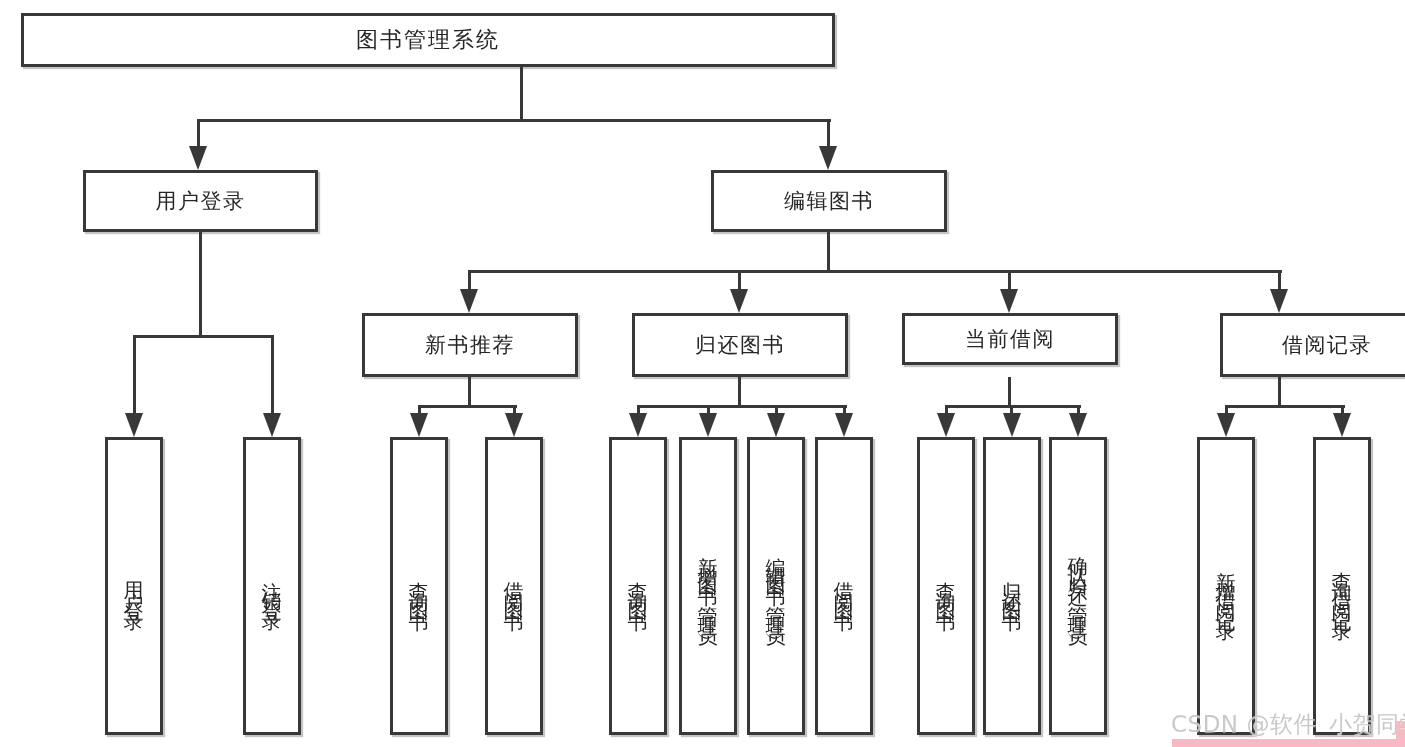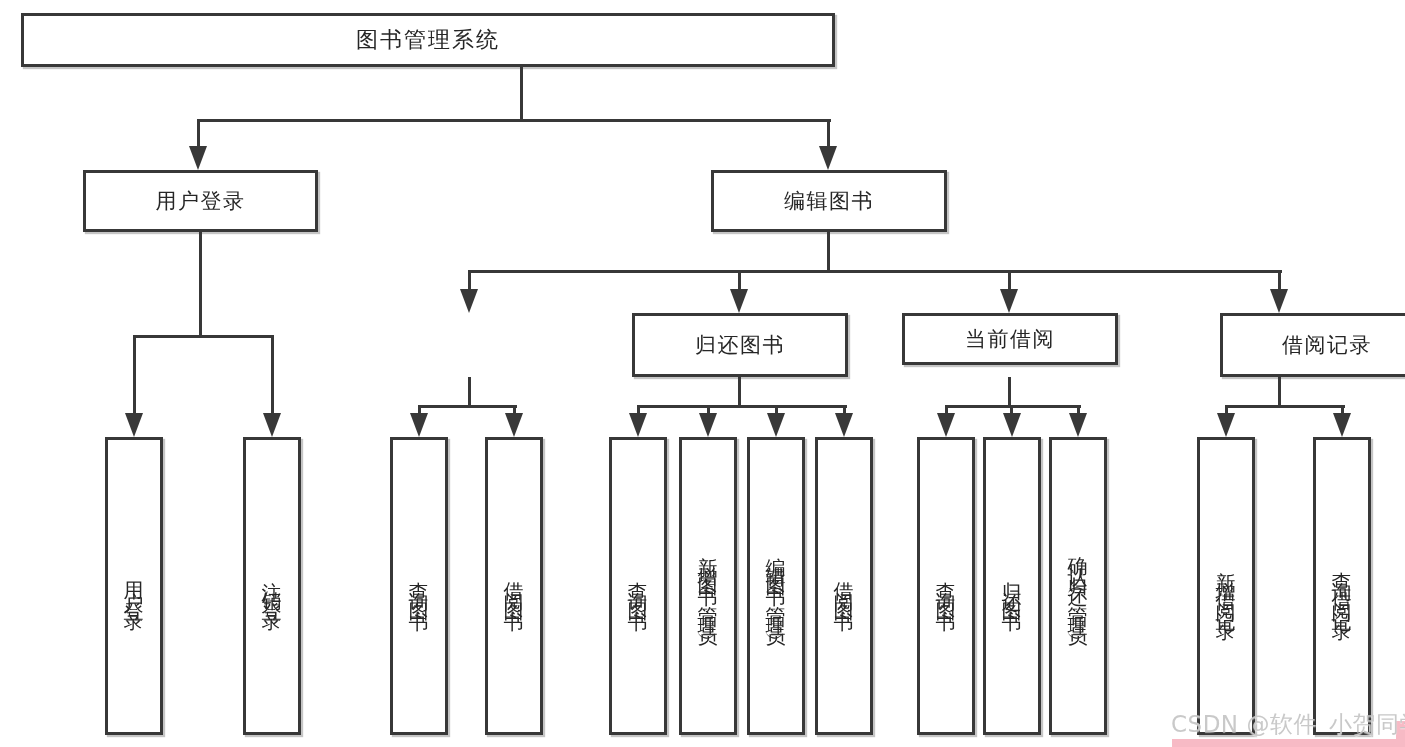--- a/index.html
+++ b/index.html
@@ -41,20 +41,23 @@
     <span class="hlabel title-label">图书管理系统</span>
   </div>
 
   <div class="box" style="left:83px;top:170px;width:235px;height:62px">
     <span class="hlabel">用户登录</span>
   </div>
   <div class="box" style="left:711px;top:170px;width:236px;height:62px">
     <span class="hlabel">编辑图书</span>
   </div>
 
+  <div class="box" style="left:362px;top:313px;width:216px;height:64px">
+    <span class="hlabel">新书推荐</span>
+  </div>
   <div class="box" style="left:632px;top:313px;width:216px;height:64px">
     <span class="hlabel">归还图书</span>
   </div>
   <div class="box" style="left:902px;top:313px;width:216px;height:52px">
     <span class="hlabel">当前借阅</span>
   </div>
   <div class="box" style="left:1220px;top:313px;width:214px;height:64px">
     <span class="hlabel">借阅记录</span>
   </div>
 

